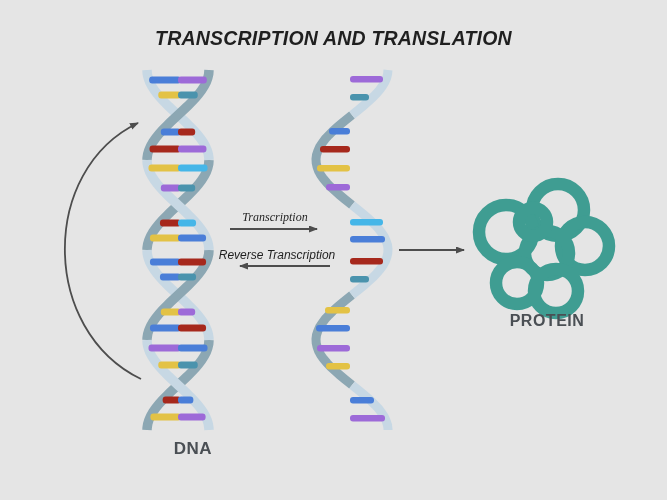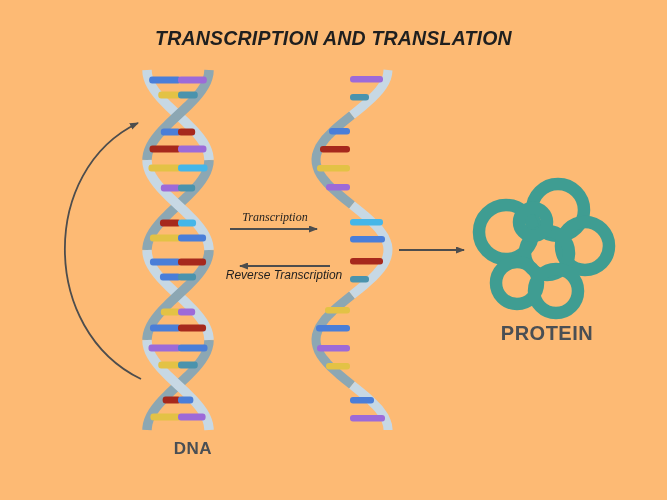--- a/index.html
+++ b/index.html
@@ -1,17 +1,17 @@
 <!DOCTYPE html>
 <html><head>
 <meta charset="utf-8">
 <style>
   html,body{margin:0;padding:0;background:#fff;}
   .stage{
-    position:relative;width:667px;height:500px;background:#fdba74;
+    position:relative;width:667px;height:500px;background:#e5e5e5;
     font-family:"Liberation Sans",sans-serif;overflow:hidden;
   }
   .title{
     position:absolute;top:27px;left:0;width:667px;text-align:center;
     font-size:19.5px;font-weight:bold;font-style:italic;letter-spacing:.2px;
   }
   .proc-label{
     position:absolute;text-align:center;font-style:italic;font-size:12px;
   }
   .mol-label{
@@ -112,20 +112,20 @@
     <line x1="230" y1="229" x2="317" y2="229" stroke-width="2" marker-end="url(#ah)" stroke="#4d4d4d"></line>
     <line x1="330" y1="266" x2="240" y2="266" stroke-width="2" marker-end="url(#ah)" stroke="#4d4d4d"></line>
     <line x1="399" y1="250" x2="464" y2="250" stroke-width="2" marker-end="url(#ah)" stroke="#4d4d4d"></line>
   </svg>
 
   <div class="title" style="color: rgb(31, 31, 31);">TRANSCRIPTION AND TRANSLATION</div>
 
 
   <div class="proc-label" style="left: 225px; top: 210px; width: 100px; color: rgb(31, 31, 31); font-family: Liberation Serif, serif;">Transcription</div>
 
-  <div class="proc-label" style="left: 213px; top: 248px; width: 142px; color: rgb(31, 31, 31); margin-top: 20px;">Reverse Transcription</div>
+  <div class="proc-label" style="left: 206px; top: 248px; width: 142px; color: rgb(31, 31, 31);">Reverse Transcription</div>
 
 
   <div class="mol-label" style="left: 112px; top: 439px; width: 100px; color: rgb(74, 79, 84); text-align: right;">DNA</div>
 
 
-  <div class="mol-label" style="left: 497px; top: 322px; width: 100px; font-size: 20px; color: rgb(74, 79, 84);">PROTEIN</div>
+  <div class="mol-label" style="left: 497px; top: 312px; width: 100px; font-size: 16px; color: rgb(74, 79, 84);">PROTEIN</div>
 </div>
 
 </body></html>

